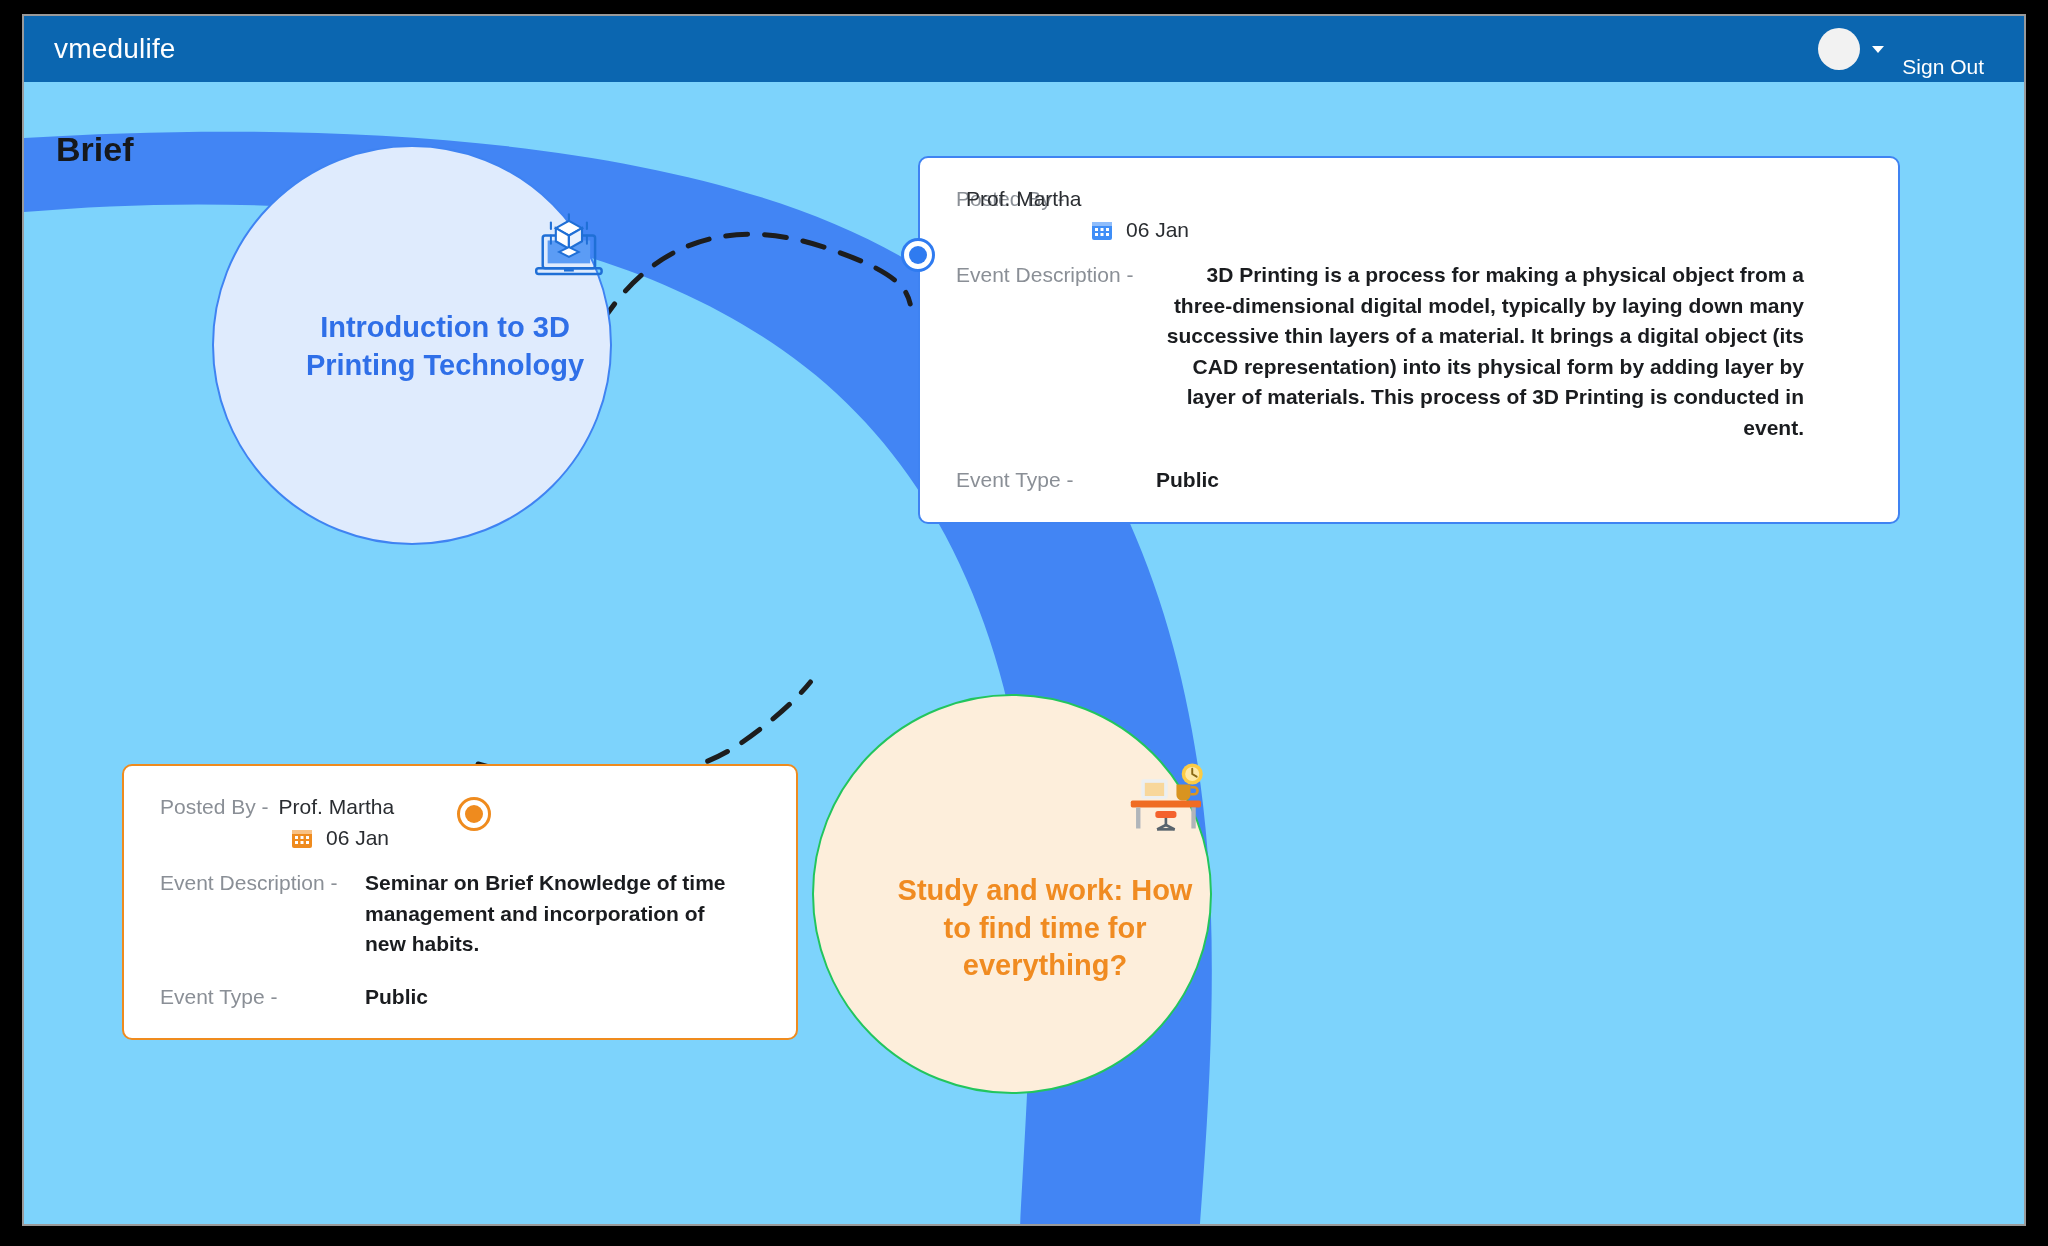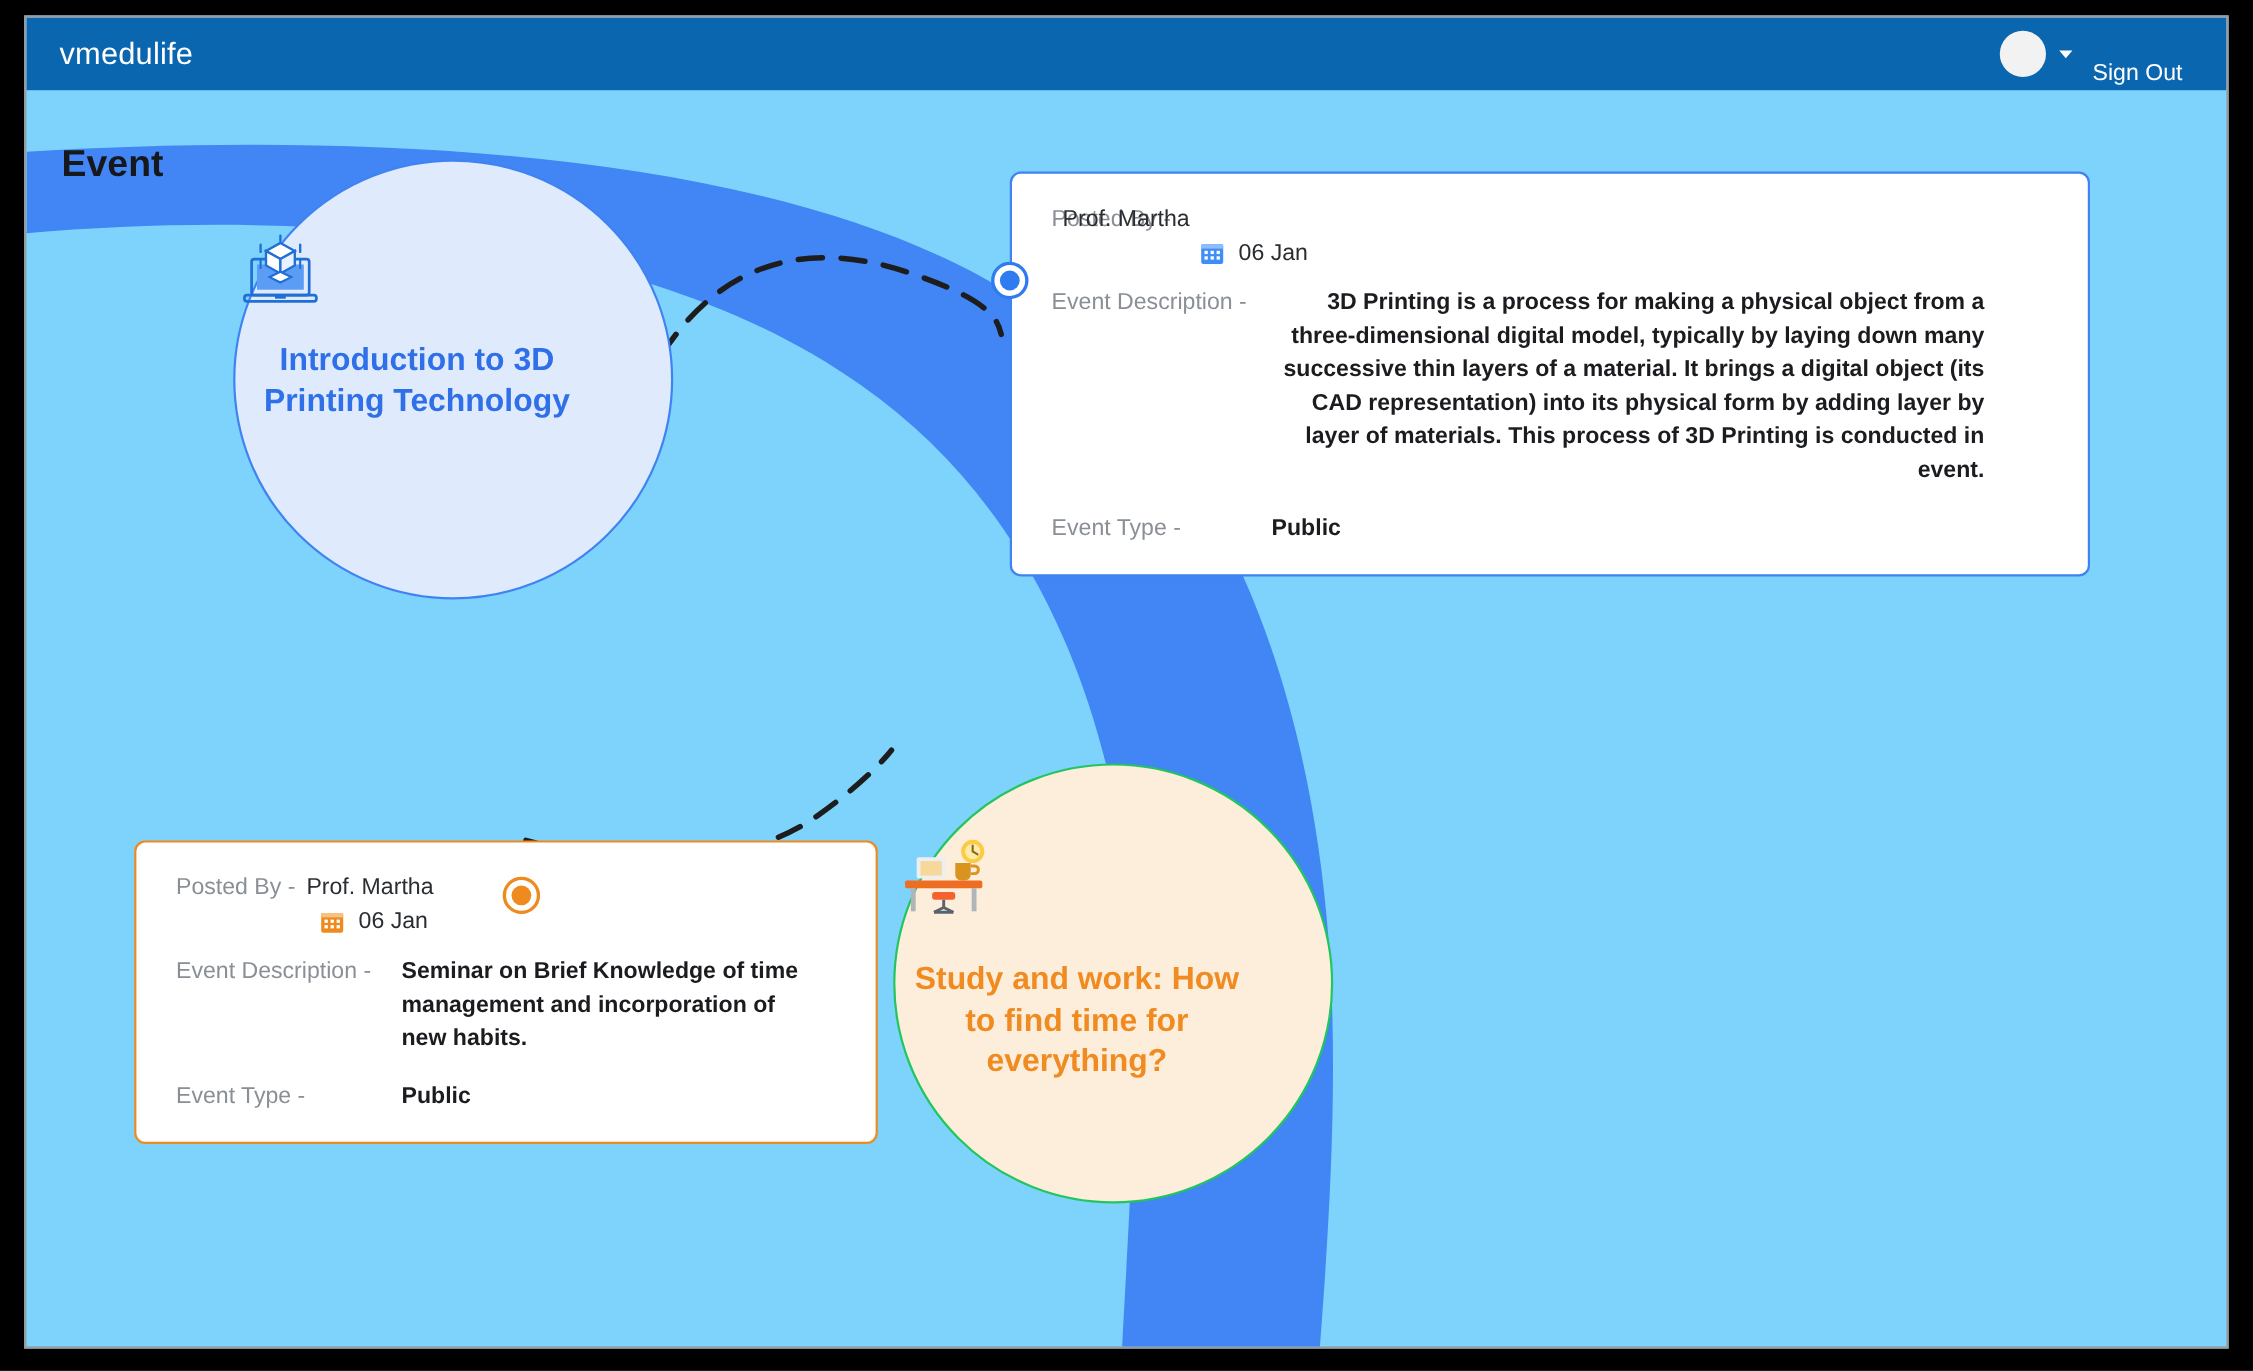--- a/index.html
+++ b/index.html
@@ -52,21 +52,21 @@
     position: absolute; left: 32px; top: 48px;
     font-size: 34px; font-weight: 600; color: #16181b;
   }
 
   #bg-svg { position: absolute; left: 0; top: 0; width: 100%; height: 100%; }
 
   
   .bubble {
     position: absolute; border-radius: 50%;
     display: flex; flex-direction: column;
-    align-items: flex-start; justify-content: flex-start;
+    align-items: flex-end; justify-content: flex-start;
   }
   #bubble-blue {
     left: 188px; top: 63px;
     width: 400px; height: 400px;
     background: #dfebfd;
     border: 2px solid #3f83f2;
   }
   #bubble-orange {
     left: 788px; top: 612px;
     width: 400px; height: 400px;
@@ -164,21 +164,21 @@
                C 950 400, 1020 640, 1010 900
                C 1005 1030, 1000 1100, 998 1146
                L 1178 1146
                C 1186 1040, 1196 900, 1186 770
                C 1168 540, 1090 330, 930 208
                C 720 50, 300 38, 0 56 Z" fill="#4285f4"></path>
       <path d="M545 310 C 600 160, 700 128, 810 168 C 880 192, 885 210, 888 222" fill="none" stroke="#1d1d1d" stroke-width="5" stroke-dasharray="22 17" stroke-linecap="round"></path>
       <path d="M455 682 C 520 700, 640 716, 720 660 C 760 632, 780 610, 788 600" fill="none" stroke="#1d1d1d" stroke-width="5" stroke-dasharray="22 17" stroke-linecap="round"></path>
     </svg>
 
-    <div id="page-title">Event</div>
+    <div id="page-title">Brief</div>
 
     <div id="bubble-blue" class="bubble">
       <svg class="bubble-icon" viewBox="0 0 100 88">
         <rect x="18" y="30" width="64" height="40" rx="3" fill="none" stroke="#1f6fd6" stroke-width="3"></rect>
         <rect x="24" y="36" width="52" height="28" fill="#5b9cf5"></rect>
         <rect x="10" y="70" width="80" height="7" rx="3" fill="none" stroke="#1f6fd6" stroke-width="3"></rect>
         <rect x="44" y="70" width="12" height="4" fill="#1f6fd6"></rect>
         <path d="M50 12 L66 21 L50 30 L34 21 Z" fill="#ffffff" stroke="#1f6fd6" stroke-width="2.6"></path>
         <path d="M34 21 L34 37 L50 46 L50 30 Z" fill="#ffffff" stroke="#1f6fd6" stroke-width="2.6"></path>
         <path d="M66 21 L66 37 L50 46 L50 30 Z" fill="#e8f1fe" stroke="#1f6fd6" stroke-width="2.6"></path>

